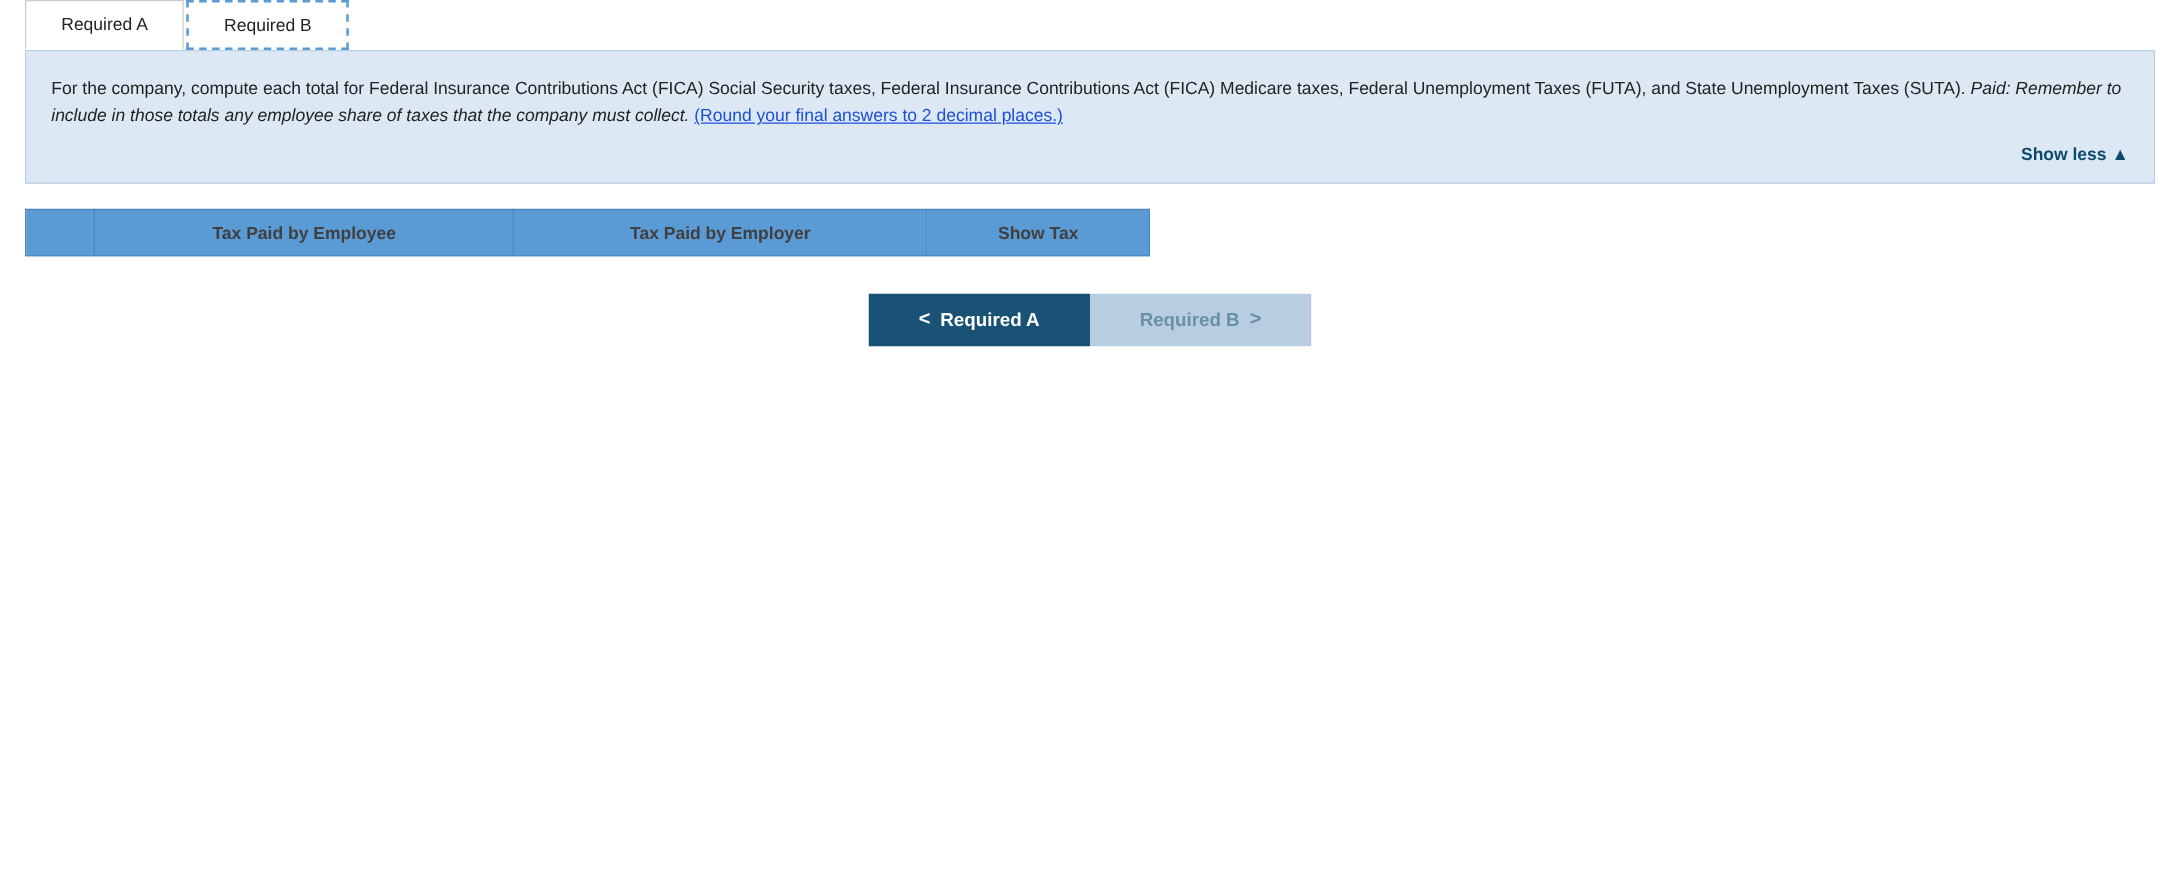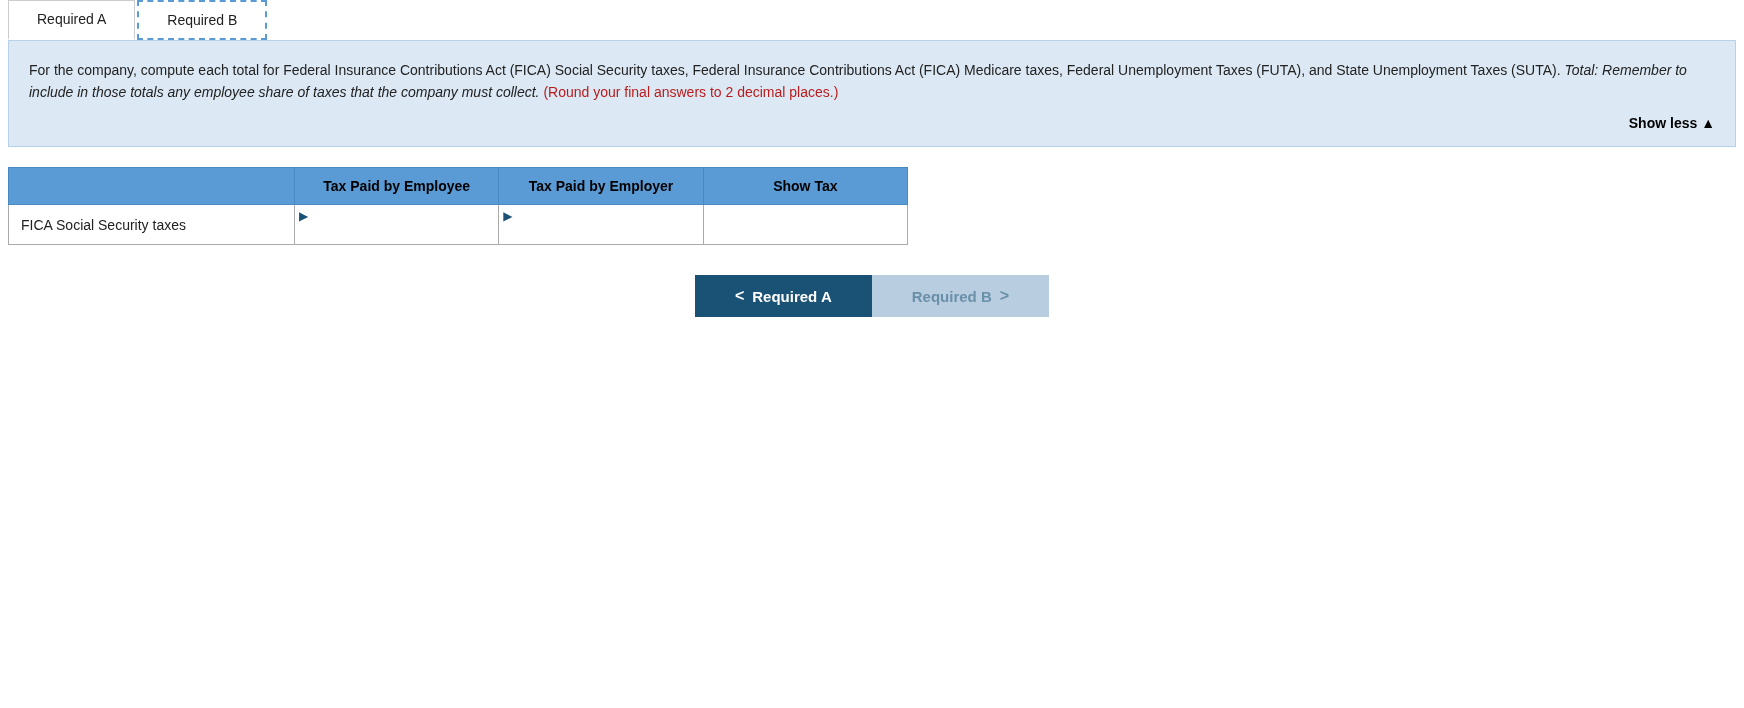--- a/index.html
+++ b/index.html
@@ -11,21 +11,21 @@
     body {
       font-family: Arial, sans-serif;
       font-size: 14px;
       background: #fff;
       color: #222;
       width: 1744px;
       min-height: 708px;
     }
 
     .page-wrapper {
-      padding: 0 8px;
+      padding: 0 20px;
     }
 
     
     .tabs-container {
       display: flex;
       border-bottom: none;
       margin-bottom: 0;
     }
 
     .tab {
@@ -55,46 +55,47 @@
       padding: 18px 20px 12px 20px;
       margin-bottom: 20px;
       line-height: 1.6;
     }
 
     .info-box .hint-italic {
       font-style: italic;
     }
 
     .info-box .red-text {
-      color: #b91c1c;
+      color: #1d4ed8;
+      text-decoration: underline;
     }
 
     .show-less {
       text-align: right;
       margin-top: 8px;
     }
 
     .show-less-link {
-      color: #000000;
+      color: #0c4a6e;
       font-weight: bold;
       font-size: 14px;
       cursor: pointer;
       text-decoration: none;
     }
 
     
     .tax-table {
       border-collapse: collapse;
       width: 900px;
       margin-bottom: 30px;
     }
 
     .tax-table th {
       background: #5b9bd5;
-      color: #000000;
+      color: #404040;
       font-weight: bold;
       text-align: center;
       padding: 10px 14px;
       border: 1px solid #4a88c2;
       font-size: 14px;
     }
 
     .tax-table th.empty-header {
       background: #5b9bd5;
     }
@@ -190,53 +191,37 @@
     <div class="tab active">
       <span>Required A</span>
     </div>
     <div class="tab dashed">
       <span>Required B</span>
     </div>
   </div>
 
   <div class="info-box">
     <span>For the company, compute each total for Federal Insurance Contributions Act (FICA) Social Security taxes, Federal Insurance Contributions Act (FICA) Medicare taxes, Federal Unemployment Taxes (FUTA), and State Unemployment Taxes (SUTA).</span>
-    <span class="hint-italic">Total</span><span class="hint-italic">: Remember to include in those totals any employee share of taxes that the company must collect.</span>
+    <span class="hint-italic">Paid</span><span class="hint-italic">: Remember to include in those totals any employee share of taxes that the company must collect.</span>
     <span class="red-text">(Round your final answers to 2 decimal places.)</span>
     <div class="show-less">
       <a class="show-less-link">Show less ▲</a>
     </div>
   </div>
 
   <table class="tax-table">
     <thead>
       <tr>
         <th class="empty-header"></th>
         <th>Tax Paid by Employee</th>
         <th>Tax Paid by Employer</th>
         <th>Show Tax</th>
       </tr>
     </thead>
     <tbody id="table-body">
-    <tr>
-          <td class="label-cell">FICA Social Security taxes</td>
-          <td class="input-cell">
-            <div class="input-cell-inner">
-              <span class="blue-arrow">▶</span>
-              <input type="text" class="cell-input" style="">
-            </div>
-          </td>
-          <td class="input-cell">
-            <div class="input-cell-inner">
-              <span class="blue-arrow">▶</span>
-              <input type="text" class="cell-input" style="">
-            </div>
-          </td>
-          <td class="total-cell"></td>
-        </tr>
       </tbody>
   </table>
 
   <div class="nav-buttons">
     <button class="nav-btn active">
       <span class="arrow">&lt;</span>
       <span>Required A</span>
     </button>
     <button class="nav-btn inactive">
       <span>Required B</span>

